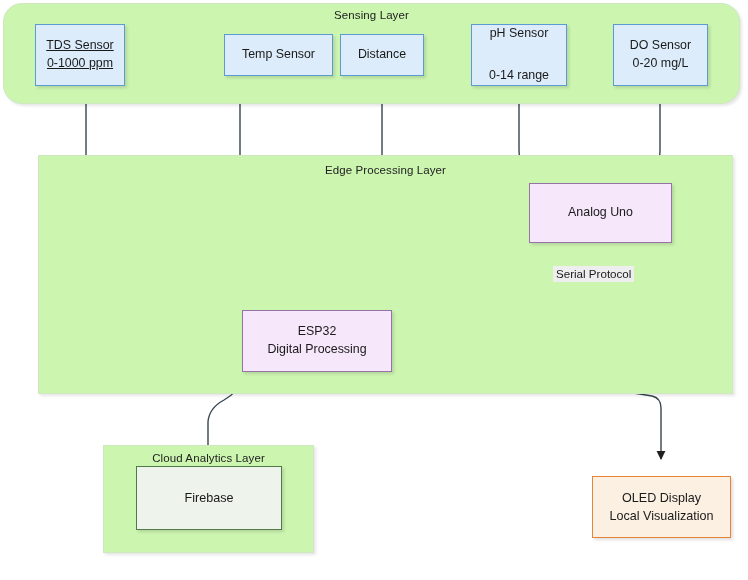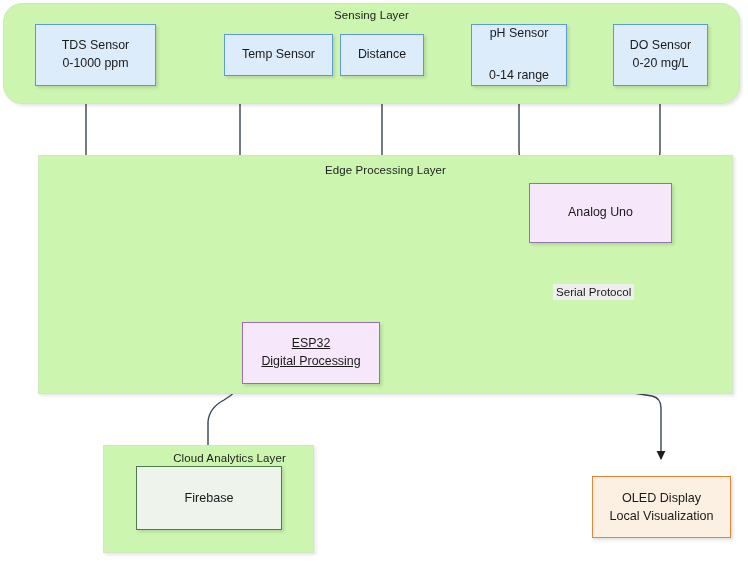--- a/index.html
+++ b/index.html
@@ -121,21 +121,21 @@
 
   <path d="M 250 373 Q 238 392 224 400 Q 209 408 208 422 L 208 460" fill="none" stroke="#36454f" stroke-width="1.4" marker-end="url(#arrow)"></path>
 
   <path d="M 381 352 L 652 396 Q 661 398 661 408 L 661 459" fill="none" stroke="#36454f" stroke-width="1.4" marker-end="url(#arrow)"></path>
 </svg>
 
 <div class="layer" style="left:3px; top:3px; width:737px; height:101px;border-radius:19px;">
   <div class="layer-title" style="top:5px;">Sensing Layer</div>
 </div>
 
-<div class="node sensor" style="left:35px; top:24px; width:121px; height:62px;">
+<div class="node sensor" style="left:35px; top:24px; width:90px; height:62px;text-decoration:underline;">
   <span class="ln">TDS Sensor</span>
   <span class="ln">0-1000 ppm</span>
 </div>
 
 <div class="node sensor" style="left:186px; top:34px; width:109px; height:42px;margin-left:38px;">
   <span class="ln">Temp Sensor</span>
 </div>
 
 <div class="node sensor" style="left:340px; top:34px; width:84px; height:42px;">
   <span class="ln">Distance</span>
@@ -152,29 +152,29 @@
 </div>
 
 <div class="layer" style="left:38px; top:155px; width:695px; height:239px;">
   <div class="layer-title" style="top:8px;">Edge Processing Layer</div>
 </div>
 
 <div class="node proc" style="left:529px; top:183px; width:143px; height:60px;">
   <span class="ln">Analog Uno</span>
 </div>
 
-<div class="edge-label" style="left:553px; top:284px;">Serial Protocol</div>
+<div class="edge-label" style="left:553px; top:266px;">Serial Protocol</div>
 
-<div class="node proc" style="left:242px; top:322px; width:138px; height:62px;text-decoration:underline;">
+<div class="node proc" style="left:242px; top:310px; width:150px; height:62px;">
   <span class="ln">ESP32</span>
   <span class="ln">Digital Processing</span>
 </div>
 
 <div class="layer" style="left:103px; top:445px; width:211px; height:108px;">
-  <div class="layer-title" style="top:6px;margin-left:21px;">Cloud Analytics Layer</div>
+  <div class="layer-title" style="top:6px;">Cloud Analytics Layer</div>
 </div>
 
 <div class="node cloud-node" style="left:136px; top:466px; width:146px; height:64px;">
   <span class="ln">Firebase</span>
 </div>
 
 <div class="node oled" style="left:592px; top:466px; width:139px; height:62px;">
   <span class="ln">OLED Display</span>
   <span class="ln">Local Visualization</span>
 </div>

